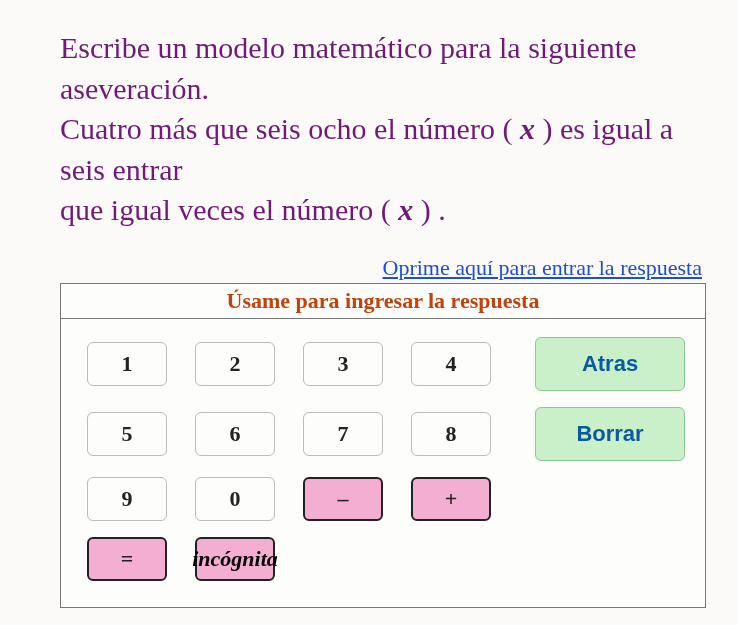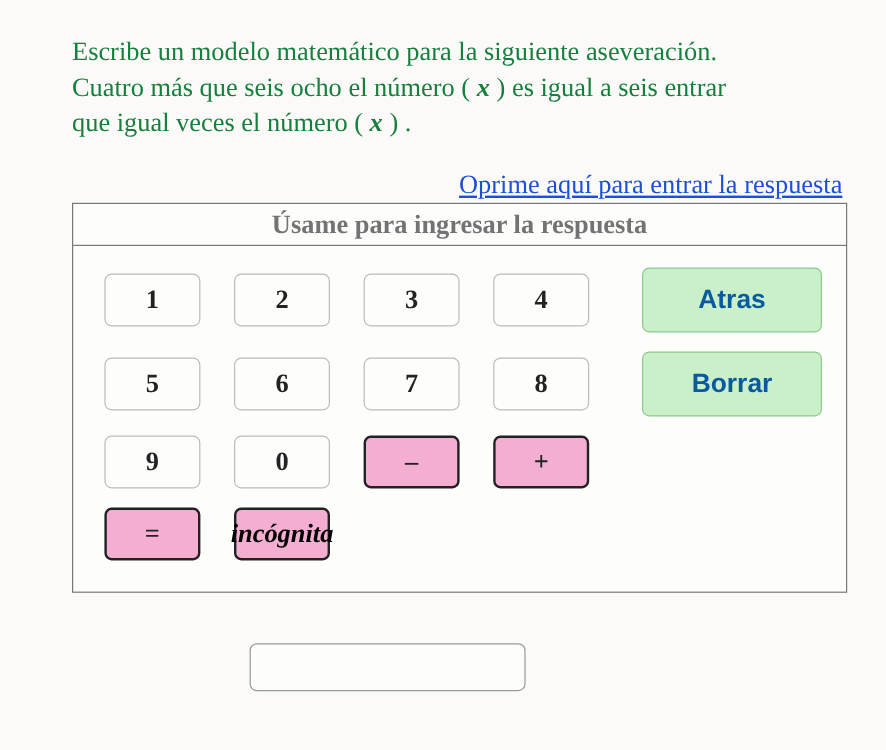--- a/index.html
+++ b/index.html
@@ -6,24 +6,24 @@
   body {
     width: 738px;
     height: 625px;
     background: #fbfaf8;
     font-family: Georgia, 'Times New Roman', serif;
     padding: 28px 32px 20px 60px;
     color: #1a2050;
     position: relative;
   }
   .prompt {
-    font-size: 22px;
+    font-size: 30px;
     line-height: 1.35;
     margin-bottom: 24px;
-    color: #15803d;
+    color: #701a75;
   }
   .prompt .var {
     font-style: italic;
     font-weight: bold;
   }
   .answer-link {
     text-align: right;
     margin-right: 4px;
     margin-bottom: 2px;
     font-size: 22px;
@@ -35,21 +35,21 @@
   }
   .panel {
     border: 1px solid #777;
     background: #fdfdfb;
     width: 646px;
   }
   .panel-title {
     text-align: center;
     font-size: 22px;
     font-weight: bold;
-    color: #737373;
+    color: #c2410c;
     padding: 4px 0;
     border-bottom: 1px solid #777;
   }
   .keypad {
     padding: 18px 20px 26px 26px;
   }
   .row {
     display: flex;
     gap: 28px;
     margin-bottom: 16px;

